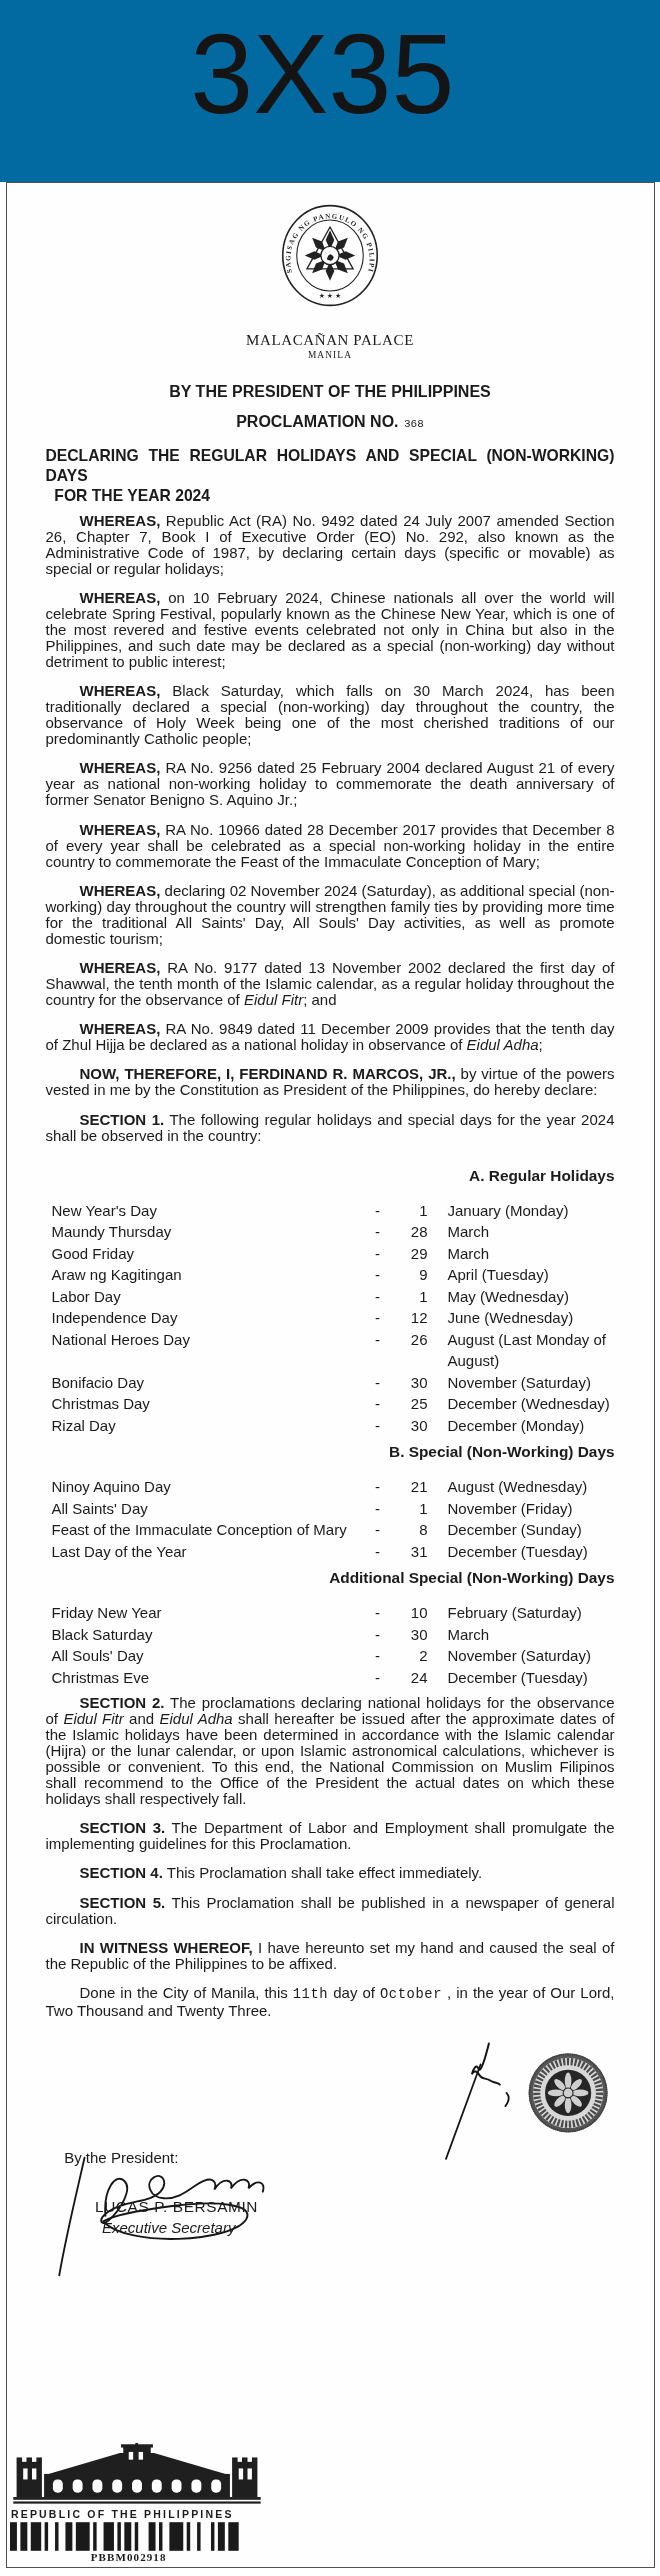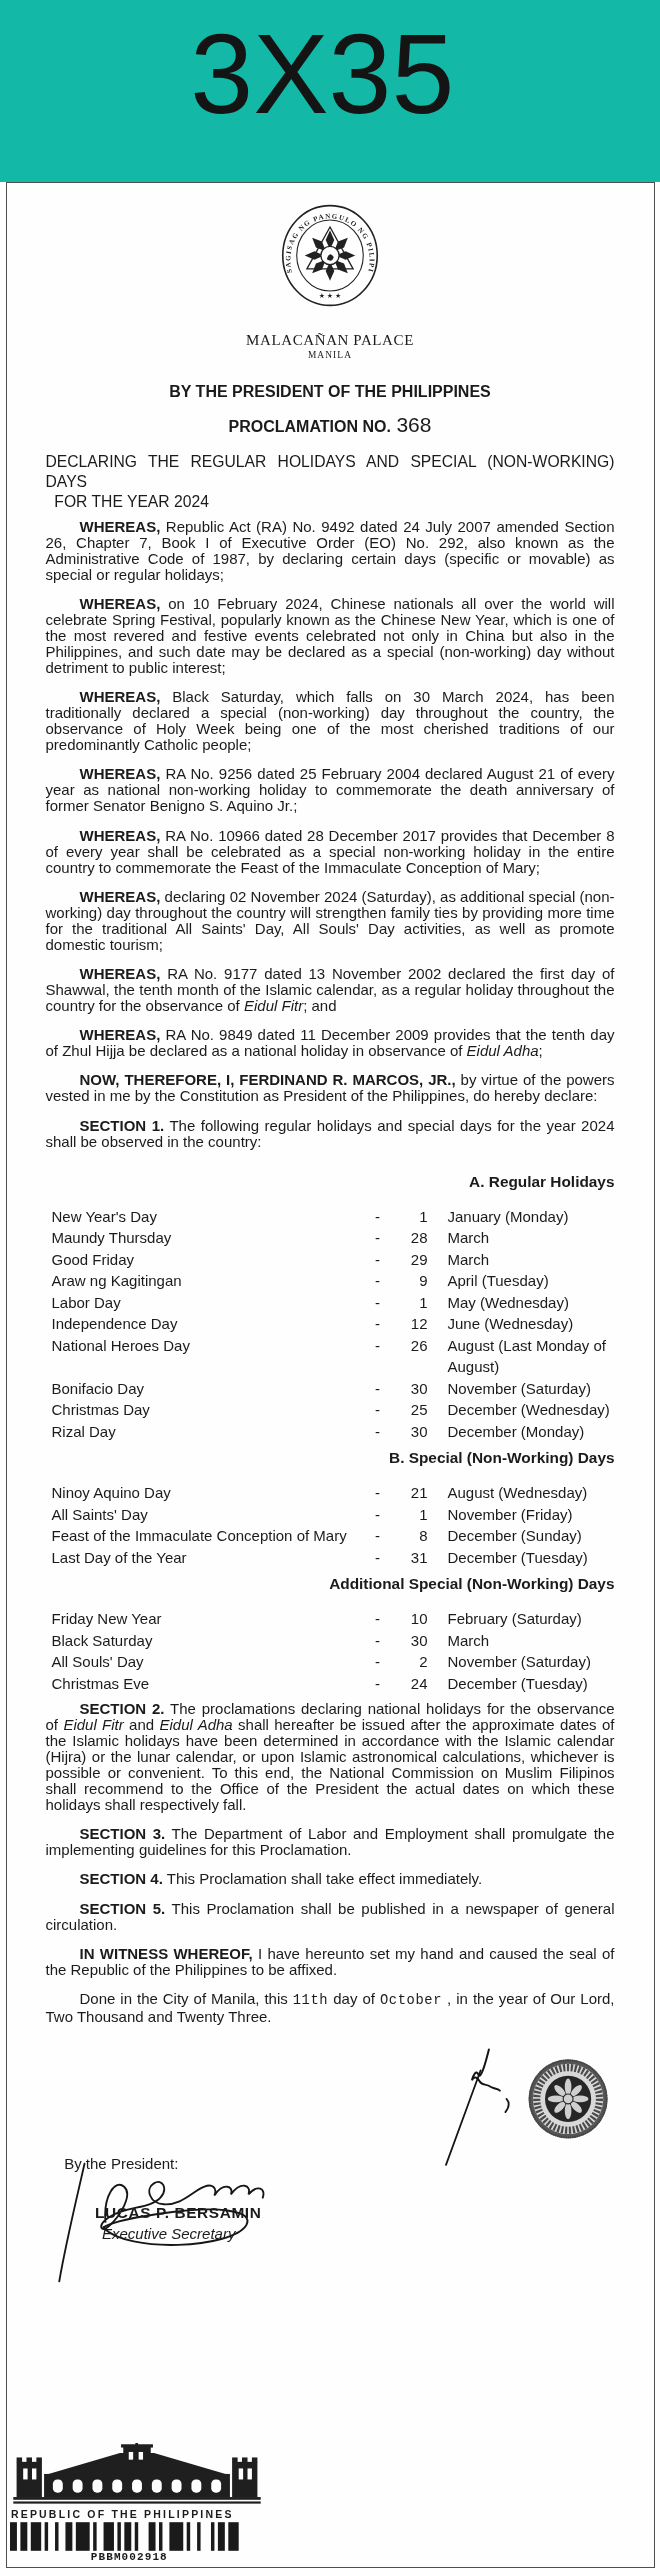--- a/index.html
+++ b/index.html
@@ -1,63 +1,63 @@
 <!DOCTYPE html>
 <html style="font-size:8.8px"><head>
 <meta charset="utf-8">
 <style>
   html,body{margin:0;padding:0;}
   body{
     width:660px;height:2576px;background:#ffffff;
     font-family:"Liberation Sans",sans-serif;color:#1b1b1b;
     overflow:hidden;position:relative;
   }
-  .top-band{height:182px;position:relative;background:#14b8a6;}
+  .top-band{height:182px;position:relative;background:#0369a1;}
   .big-label{
     position:absolute;left:0;right:0;top:7.7px;text-align:center;
     font-size:113px;line-height:1.18;font-weight:400;color:#141414;
     letter-spacing:0px;transform:translateX(-7.7px);
   }
   .doc-frame{
     margin:0 5.5px;height:2386px;border:1.7px solid #4f4f4f;background:#fefefe;
     padding:18.7px 39px 0;box-sizing:border-box;position:relative;overflow:hidden;
   }
   .seal-wrap{text-align:center;margin-bottom:21px;}
   .palace{font-family:"Liberation Serif",serif;font-size:15px;letter-spacing:0.6px;text-align:center;margin-bottom:1.7px;}
   .manila{font-family:"Liberation Serif",serif;font-size:9.4px;letter-spacing:1.1px;text-align:center;margin-bottom:23px;}
   .byline{text-align:center;font-weight:bold;font-size:16px;margin-bottom:12px;}
   .procline{text-align:center;font-weight:bold;font-size:16px;margin-bottom:14.3px;}
-  .proc-number{font-family:Liberation Sans, sans-serif;font-weight:400;font-size:21px;margin-left:5.5px;}
-  .title{font-weight:normal;font-size:15.7px;line-height:20.4px;}
+  .proc-number{font-family:Liberation Mono, monospace;font-weight:400;font-size:11px;margin-left:5.5px;}
+  .title{font-weight:bold;font-size:15.7px;line-height:20.4px;}
   .title-l1{text-align:justify;text-align-last:justify;}
   .title-l2{padding-left:8.8px;margin-bottom:6px;}
   .para{font-size:15px;line-height:16px;text-align:justify;text-indent:34px;margin:0 0 13.2px;}
   .para.tight{margin-bottom:11px;}
   .b{font-weight:bold;}
   .i{font-style:italic;}
   .m{font-family:"Liberation Mono","DejaVu Sans Mono",monospace;font-size:13.8px;letter-spacing:0.6px;margin:0 5px;}
   .gap-lg{margin-bottom:23px;}
   .hsection-heading{font-weight:bold;font-size:15.4px;margin:5.5px 0 15.4px;text-align:right;}
   .hsection-heading.indent{margin-left:24px;}
   .hlist{margin-bottom:6.6px;}
   .hrow{display:flex;font-size:15px;line-height:21.5px;}
   .hname{width:306px;padding-left:6px;}
   .hdash{width:40px;text-align:center;}
   .hday{width:30px;text-align:right;}
   .hdate{flex:1;padding-left:20px;}
   .sig-spacer{position:relative;height:117px;}
   .marcos-block{position:absolute;right:-7.7px;top:-2.2px;width:198px;height:132px;}
   .by-president{font-size:15px;margin:2.2px 0 0 18.7px;}
   .signer{position:relative;margin:3.3px 0 0 16.5px;height:92px;}
-  .signer-name{position:absolute;top:29px;left:33px;font-weight:bold;font-size:15.4px;letter-spacing:0.6px;}
+  .signer-name{position:absolute;top:29px;left:33px;font-weight:normal;font-size:15.4px;letter-spacing:0.6px;}
   .signer-title{position:absolute;top:50px;left:40px;font-style:italic;font-size:15px;}
   .bersamin-svg{position:absolute;top:-18.7px;left:-14.3px;}
   .stamp{position:absolute;left:3.3px;bottom:4.4px;width:264px;}
   .stamp-agency{font-family:Liberation Sans, sans-serif;font-weight:bold;font-size:10.5px;letter-spacing:2.2px;margin:1.7px 0 1.7px 1.1px;white-space:nowrap;}
-  .barcode-label{font-family:Liberation Mono, monospace;font-weight:bold;font-size:11px;margin-left:81px;letter-spacing:1.1px;}
+  .barcode-label{font-family:Liberation Serif, serif;font-weight:bold;font-size:11px;margin-left:81px;letter-spacing:1.1px;}
   svg{display:block;}
   .inline-svg{display:inline-block;}
 </style>
 </head>
 <body>
 
 <div>
 
   <div class="top-band">
     <div class="big-label">3X35</div>

